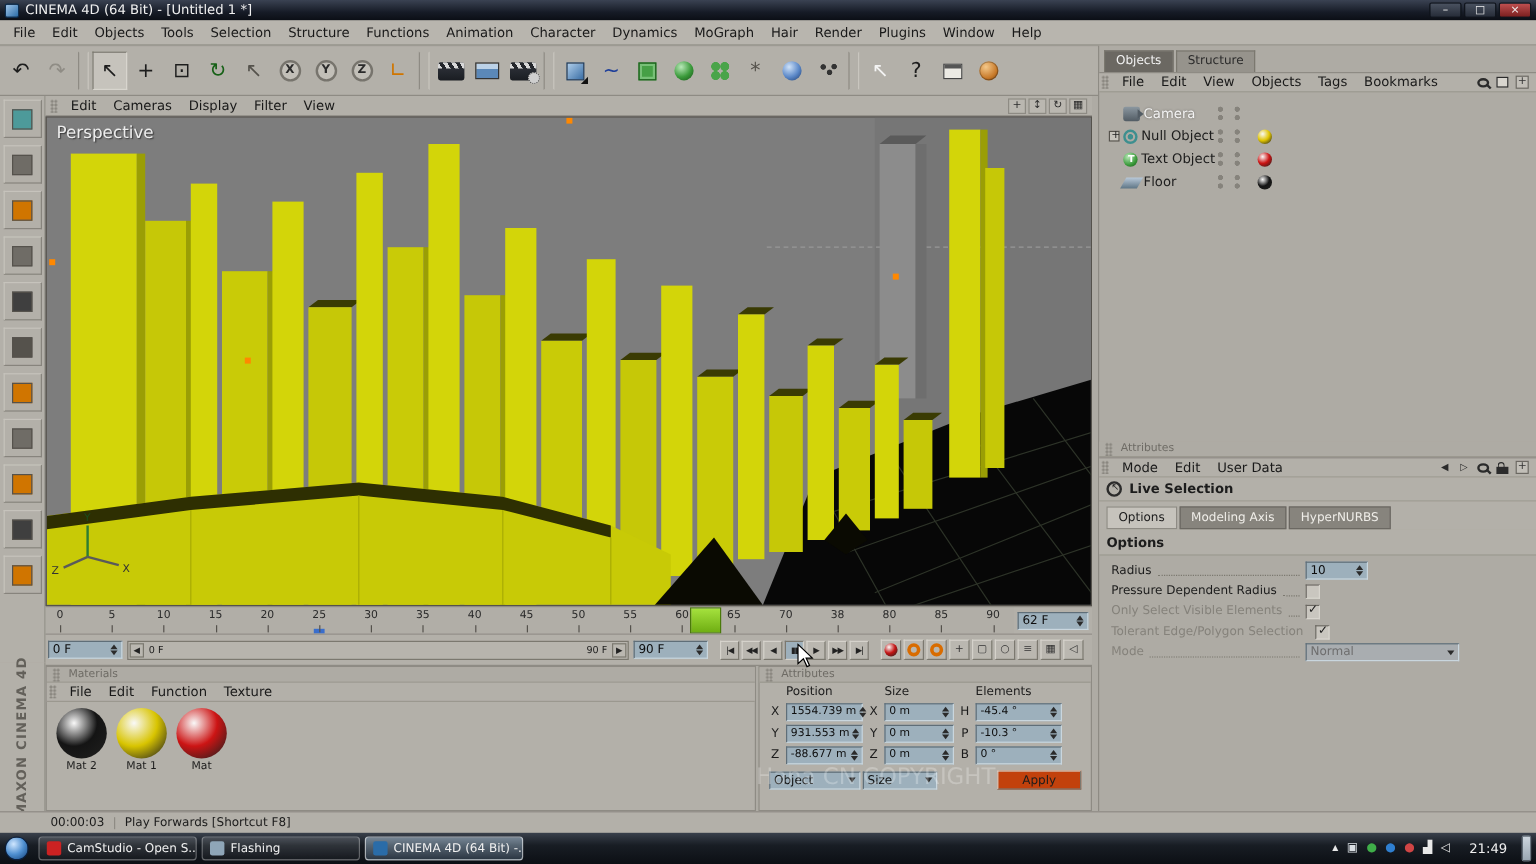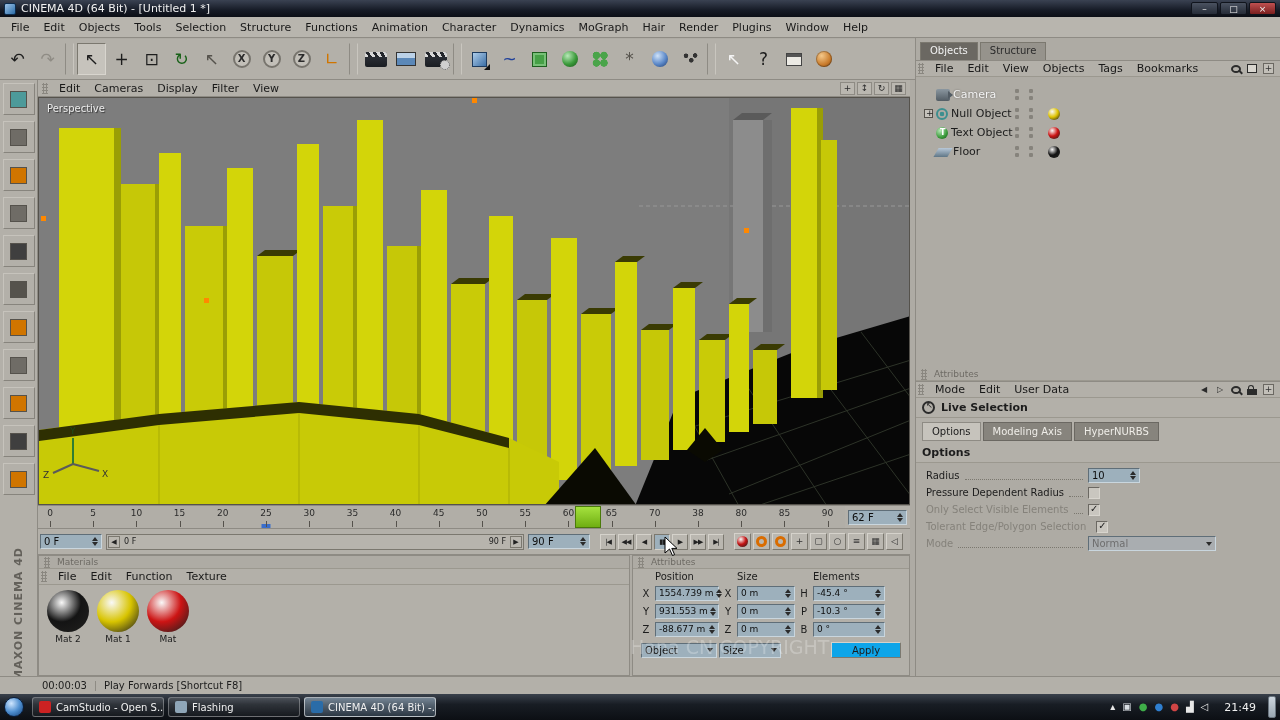--- a/index.html
+++ b/index.html
@@ -42,21 +42,21 @@
 .lshape{width:17px;height:17px;border:1px solid #55524c}
 .brand{position:absolute;left:0;top:552px;width:38px;height:124px;background:#b3b0a9;border-right:1px solid #8e8b84;display:flex;align-items:center;justify-content:center}
 .brand span{writing-mode:vertical-rl;transform:rotate(180deg);font-size:11px;font-weight:bold;color:#63605a;letter-spacing:1px;white-space:nowrap}
 
 .vpmenu{position:absolute;left:38px;top:80px;width:872px;height:17px;background:#b3b0a9;border-bottom:1px solid #8e8b84;display:flex;align-items:center;padding-left:2px}
 .vpmis,.rmis{display:flex}
 .vpnav{margin-left:auto;display:flex;gap:2px;padding-right:4px}
 .vpnavi{width:15px;height:13px;border:1px solid #8e8b84;background:#bab7b0;font-size:9px;display:flex;align-items:center;justify-content:center;color:#2b2b2b}
 .vpcanvas{position:absolute;left:38px;top:97px;width:872px;height:408px;background:#7d7d7d;border:1px solid #55524c;overflow:hidden}
 .vpcanvas svg{position:absolute;left:0;top:0}
-.vplabel{position:absolute;left:8px;top:5px;color:#ececec;font-size:10px;text-shadow:1px 1px 1px #3a3a3a}
+.vplabel{position:absolute;left:8px;top:5px;color:#ececec;font-size:14px;text-shadow:1px 1px 1px #3a3a3a}
 
 .ruler{position:absolute;left:38px;top:505px;width:807px;height:24px;background:#b1aea7;border-top:1px solid #8e8b84;border-bottom:1px solid #8e8b84;overflow:hidden}
 .rnum{position:absolute;top:2px;transform:translateX(-50%);font-size:9px;color:#2b2b2b;z-index:1}
 .rtick{position:absolute;bottom:1px;width:1px;height:6px;background:#55524c}
 .playhead{position:absolute;top:0;width:26px;height:100%;background:linear-gradient(#a5e23e,#6fae12);border:1px solid #4a7a0a;z-index:2}
 #range-marker{position:absolute;bottom:0;width:9px;height:4px;background:#3a6ecc;transform:translateX(-50%)}
 .framebox{position:absolute;left:845px;top:505px;width:65px;height:24px;background:#b3b0a9;border-top:1px solid #8e8b84;border-bottom:1px solid #8e8b84;display:flex;align-items:center;padding:2px 3px}
 .fld{height:15px;background:#9db0bc;border:1px solid;border-color:#5f6e78 #c9d6de #c9d6de #5f6e78;display:flex;align-items:center;padding:0 3px;font-size:10px;color:#0e0e0e;gap:2px}
 .framebox .fld{flex:1}
 .spin{display:flex;flex-direction:column;gap:1px;margin-left:auto}
@@ -92,21 +92,21 @@
 .coords{position:absolute;left:632px;top:555px;width:278px;height:121px;background:#b3b0a9;border:1px solid #8e8b84}
 .cgl{display:grid;grid-template-columns:14px 64px 14px 58px 14px 72px;column-gap:2px;align-items:center;padding:0 6px}
 .chead{height:15px;font-size:10px;color:#1c1c1c}
 .ch1{grid-column:2}.ch2{grid-column:4}.ch3{grid-column:6}
 .crow{height:18px}
 .clab{text-align:center;font-size:10px;color:#1c1c1c}
 .cfld span:first-child{font-size:9px;white-space:nowrap}
 .cfoot{display:flex;align-items:center;padding:4px 8px 0 8px;gap:2px}
 .dd{width:76px}.dd2{width:62px}
 .dda{margin-left:auto}
-.applybtn{margin-left:auto;width:70px;height:16px;background:#0ea5e9;border:1px solid;border-color:#d5d2cb #7b786f #7b786f #d5d2cb;font-size:10px;display:flex;align-items:center;justify-content:center;color:#1c1c1c}
+.applybtn{margin-left:auto;width:70px;height:16px;background:#c2410c;border:1px solid;border-color:#d5d2cb #7b786f #7b786f #d5d2cb;font-size:10px;display:flex;align-items:center;justify-content:center;color:#1c1c1c}
 
 .rpanel{position:absolute;left:915px;top:38px;width:365px;height:638px;background:#aeaba4;border-left:1px solid #8e8b84}
 .rtabs{display:flex;gap:2px;padding:4px 0 0 4px;height:22px}
 .ptab{font-size:10px;padding:2px 9px;background:#96938c;color:#2b2b2b;border:1px solid #7b786f;border-bottom:none}
 .ptab.on{background:#6b6862;color:#f2f2f2}
 .rmenu{height:17px;display:flex;align-items:center;background:#b3b0a9;border-top:1px solid #8e8b84;border-bottom:1px solid #9b988f}
 .rm-icons{margin-left:auto;display:flex;align-items:center;gap:6px;padding-right:6px}
 .rm-ic{display:flex;align-items:center;justify-content:center;min-width:10px;height:12px;font-size:8px;color:#2b2b2b}
 .rm-ic.c-mag{width:8px;height:8px;border:2px solid #2b2b2b;border-radius:50%;position:relative}
 .rm-ic.c-mag::after{content:"";position:absolute;width:5px;height:2px;background:#2b2b2b;right:-4px;bottom:-2px;transform:rotate(45deg)}

